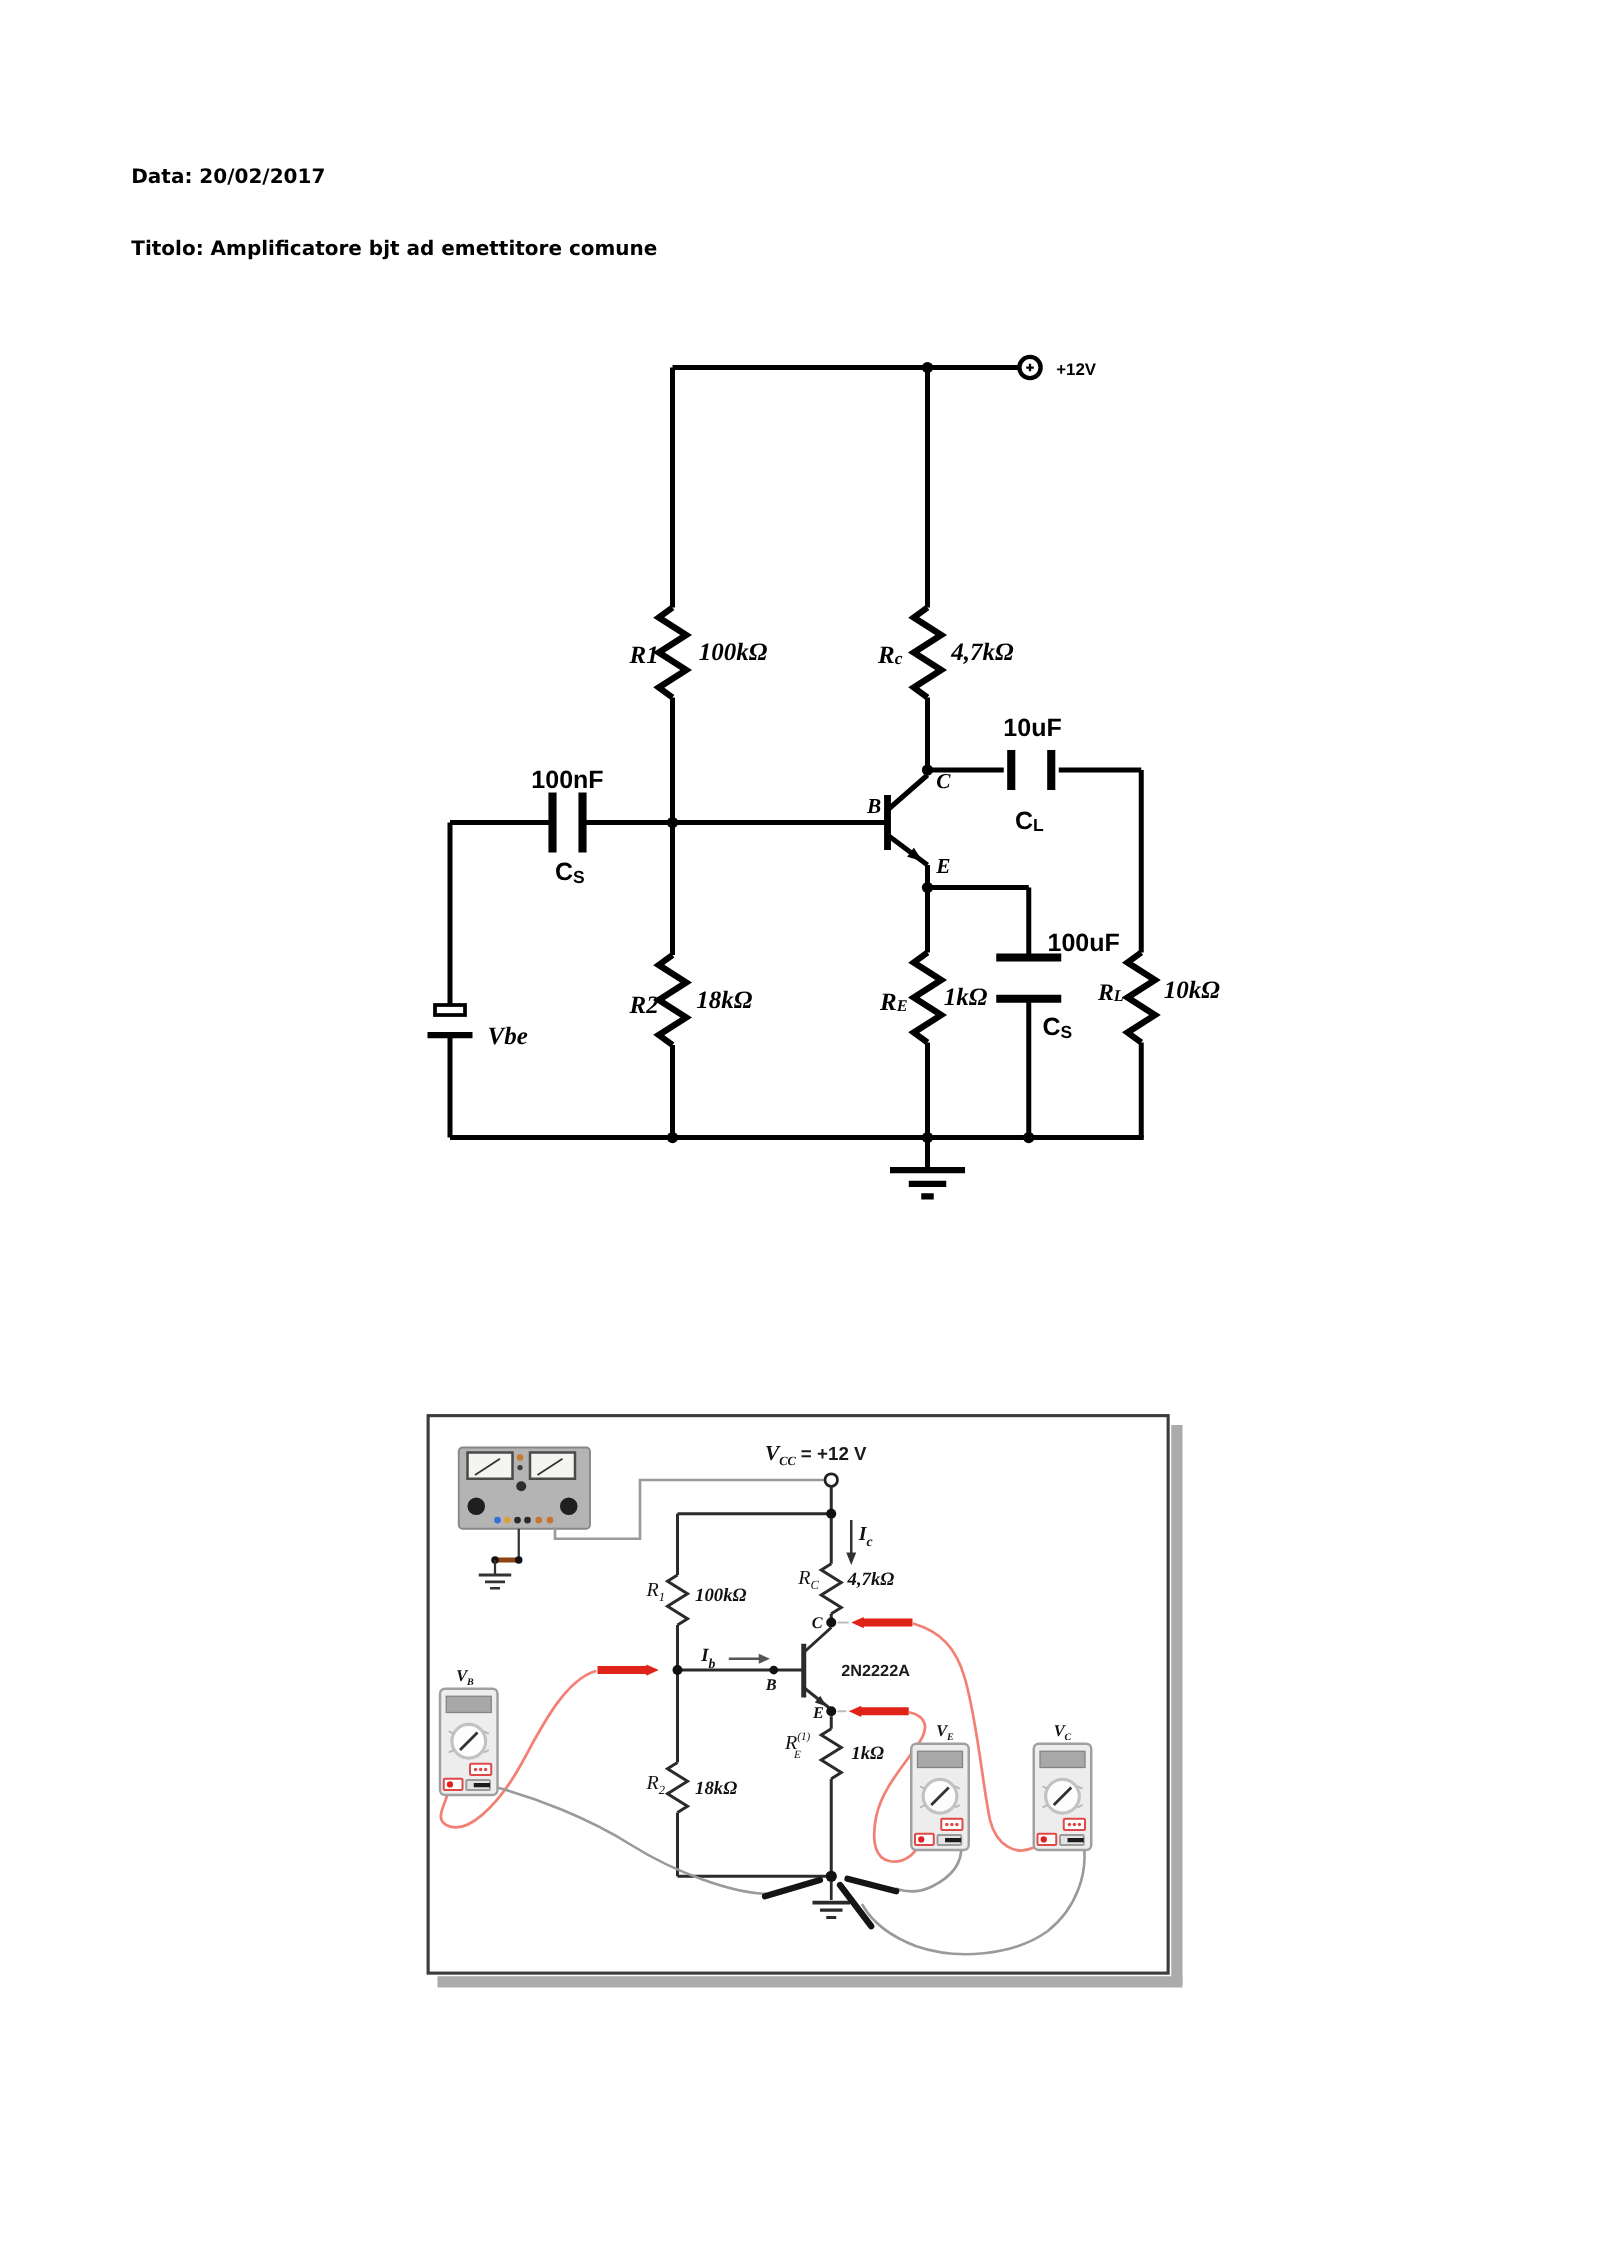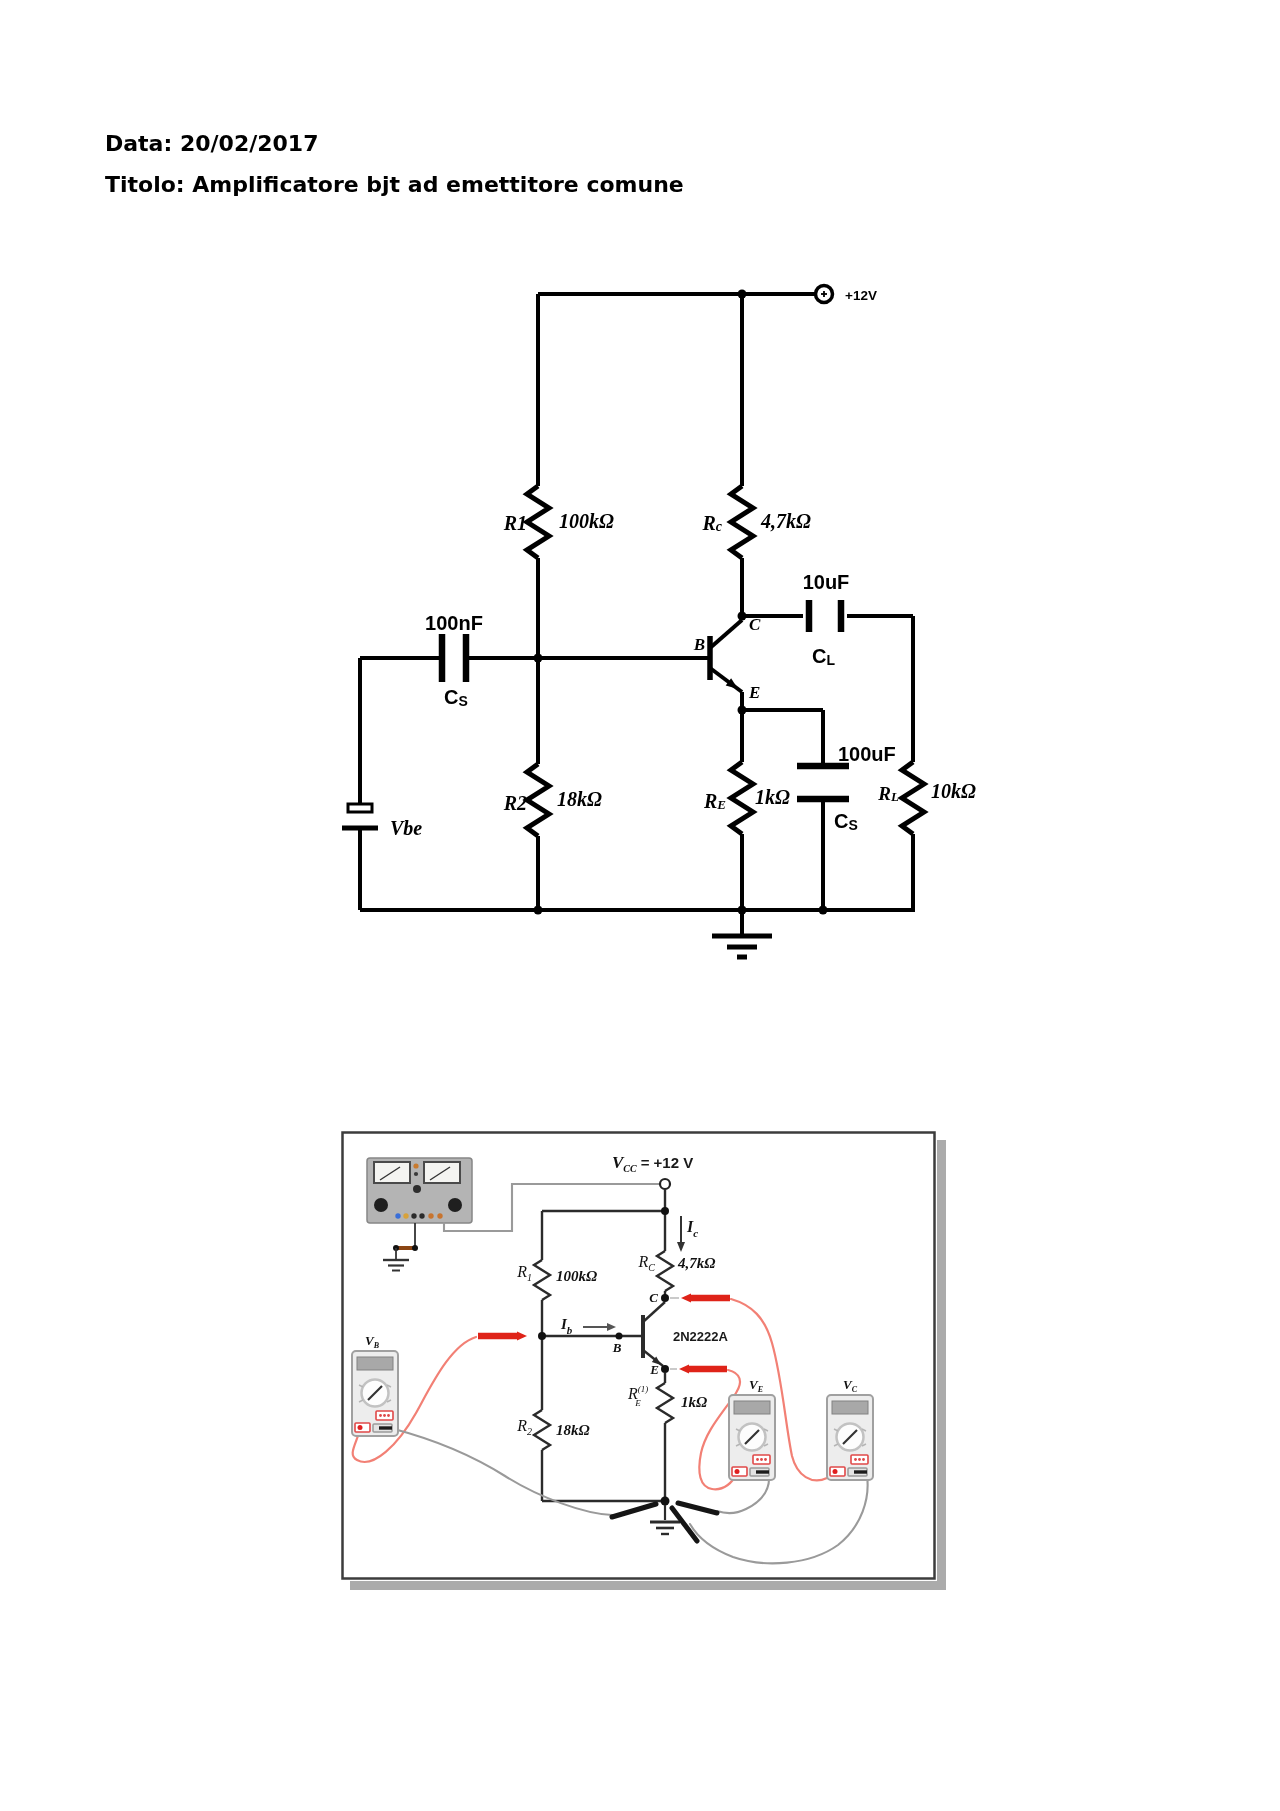--- a/index.html
+++ b/index.html
@@ -1,21 +1,21 @@
 <!DOCTYPE html>
 <html><head>
 <meta charset="utf-8">
 <style>
   html,body{margin:0;padding:0;}
   body{width:1280px;height:1811px;background:#ffffff;position:relative;
        font-family:"Liberation Sans",sans-serif;overflow:hidden;}
   .hdr{position:absolute;left:105px;font-family:"DejaVu Sans",sans-serif;
-       font-weight:bold;font-size:22px;color:#000;white-space:nowrap;}
+       font-weight:bold;font-size:16px;color:#000;white-space:nowrap;}
   #hdr-date{top:131px;}
-  #hdr-title{top:172px;}
+  #hdr-title{top:189px;}
   svg{position:absolute;}
   #fig1{left:330px;top:268px;}
   #fig2{left:335px;top:1118px;}
   
   .w1{stroke:#000;stroke-width:4;fill:none;}
   .res1{stroke:#000;stroke-width:5;fill:none;stroke-linejoin:miter;}
   .cap1{stroke:#000;stroke-width:6.5;fill:none;}
   .dot1{fill:#000;stroke:none;}
   .fser{font-family:"Liberation Serif",serif;font-style:italic;font-weight:bold;fill:#000;}
   .fsans{font-family:"Liberation Sans",sans-serif;font-weight:bold;fill:#000;font-style:normal;}

